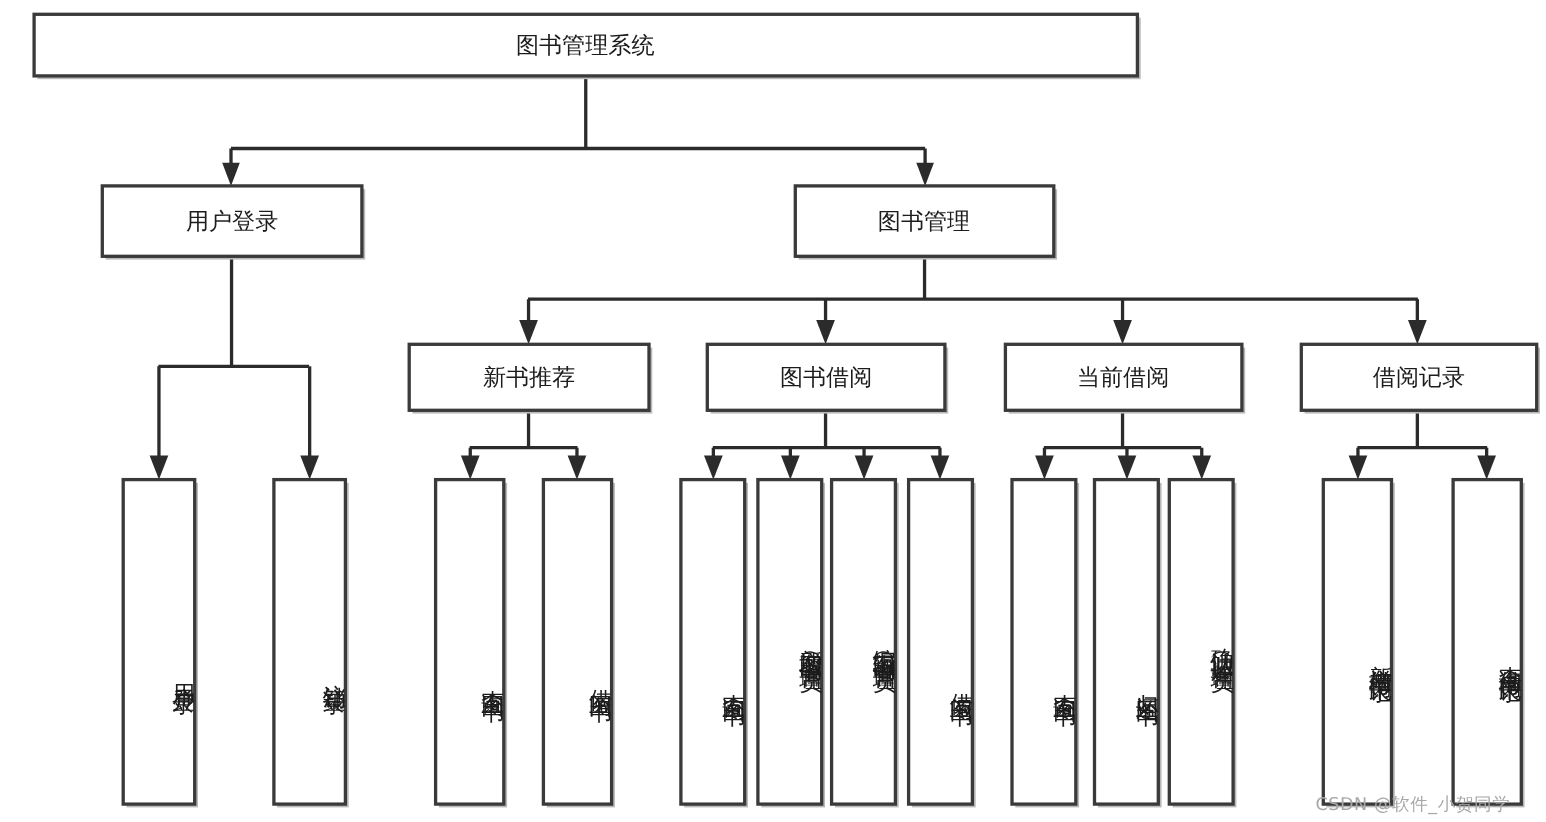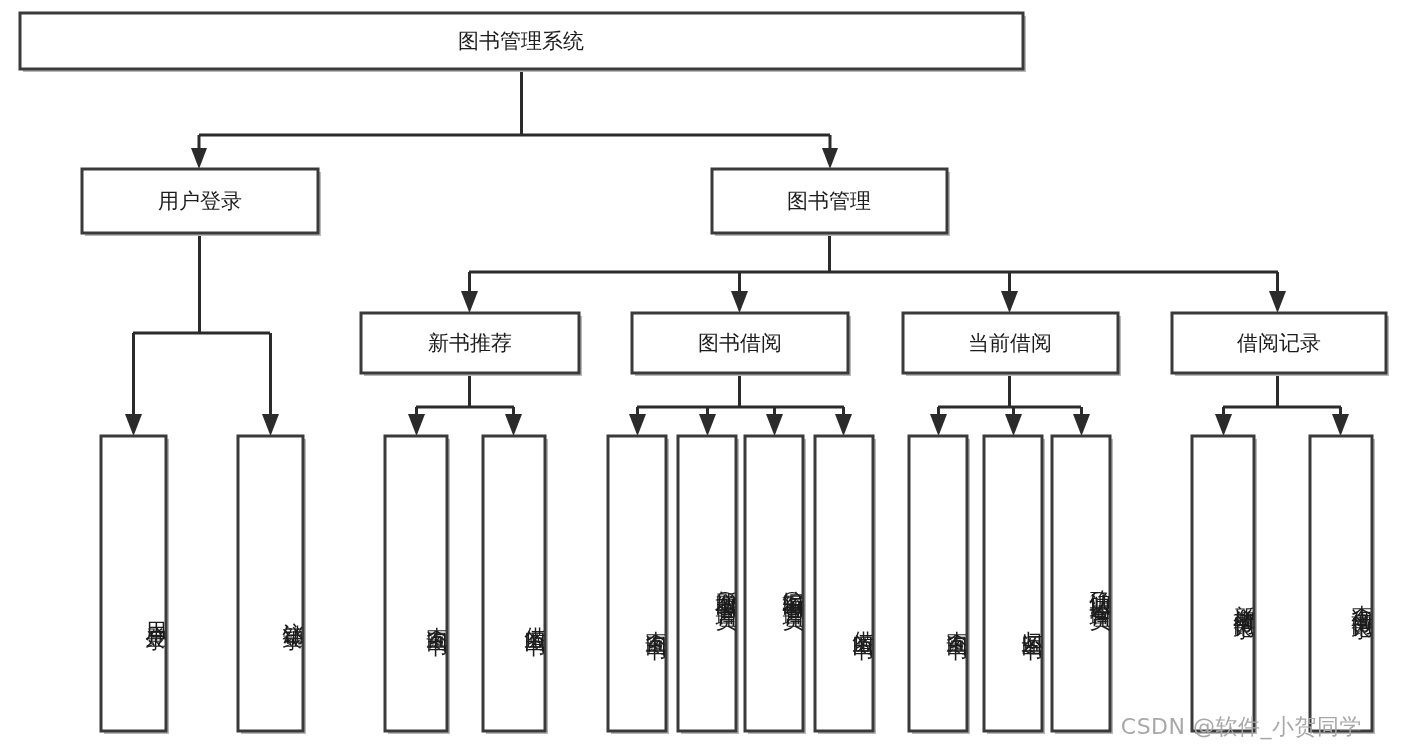--- a/index.html
+++ b/index.html
@@ -9,21 +9,21 @@
   }
   body {
     width: 1405px;
     height: 747px;
     position: relative;
     font-family: "DejaVu Sans", "Liberation Sans", sans-serif;
     overflow: hidden;
   }
   #diagram-root {
     position: absolute;
-    left: 0;
+    left: 11px;
     top: 0;
     width: 1370px;
     height: 747px;
   }
   svg.flowchart {
     display: block;
     width: 1405px;
     height: 747px;
   }
   .node-box {
@@ -65,21 +65,21 @@
     display: flex;
     align-items: flex-start;
     justify-content: center;
     pointer-events: none;
   }
   #watermark {
     position: absolute;
     right: 8px;
     bottom: 5px;
     font-family: "DejaVu Sans", "Liberation Sans", sans-serif;
-    font-size: 22px;
+    font-size: 16px;
     color: #a8a8a8;
     white-space: nowrap;
     letter-spacing: 0.5px;
     margin-top: 32px;
   }
 </style>
 </head>
 <body>
 
 <div id="diagram-root">

